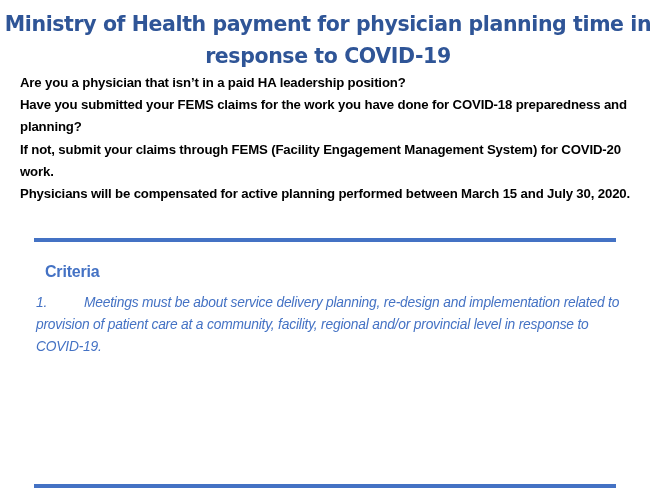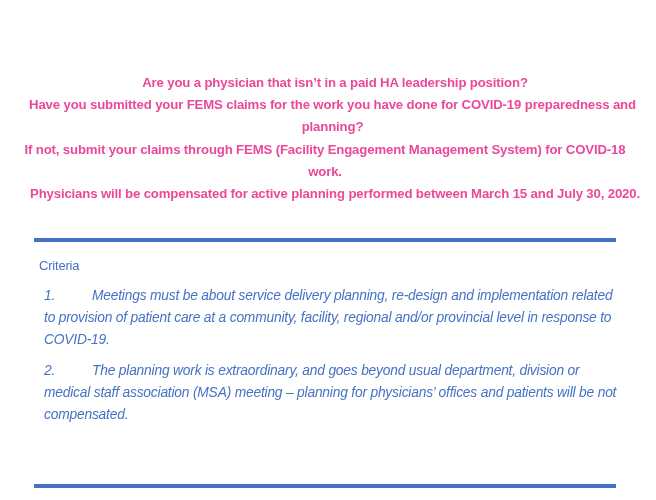--- a/index.html
+++ b/index.html
@@ -4,48 +4,49 @@
 <style>
   html, body { margin:0; padding:0; background:#ffffff; }
   body { width:656px; height:500px; position:relative; overflow:hidden; font-family:"Liberation Sans", sans-serif; }
   .title {
     position:absolute; left:0; top:8px; width:656px; text-align:center;
     color:#2f5597; font-weight:bold; font-size:20.5px; line-height:32px;
     font-family:"DejaVu Sans", sans-serif; letter-spacing:-0.4px;
   }
   .intro {
     position:absolute; left:20px; top:72px; width:630px;
-    color:#ec4899; font-weight:bold; font-size:13.2px; line-height:22.2px;
-    font-family:"Liberation Sans Narrow","Liberation Sans", sans-serif; letter-spacing:-0.15px;text-align:center;
+    color:#000000; font-weight:bold; font-size:13.2px; line-height:22.2px;
+    font-family:"Liberation Sans Narrow","Liberation Sans", sans-serif; letter-spacing:-0.15px;
   }
   .intro p { margin:0; }
   .rule { position:absolute; left:34px; width:582px; height:4px; background:#4472c4; }
   .criteria {
     position:absolute; left:36px; top:252px; width:590px;
     color:#4472c4; font-size:13.8px; line-height:22.2px;
     font-family:"Liberation Sans", sans-serif; letter-spacing:-0.2px;
   }
-  .criteria h3 { margin:3px; font-size:13px; font-weight:normal; line-height:22px; }
-  .criteria p { margin:8px; font-style:italic; }
+  .criteria h3 { margin:9px; font-size:16px; font-weight:bold; line-height:22px; }
+  .criteria p { margin:0; font-style:italic; }
   .num { display:inline-block; width:48px; }
 </style>
 </head>
 <body>
 
 <div class="title">
+  <div>Ministry of Health payment for physician planning time in</div>
+  <div>response to COVID-19</div>
 </div>
 
 <div class="intro">
   <p>Are you a physician that isn’t in a paid HA leadership position?</p>
-  <p style="width:625px">Have you submitted your FEMS claims for the work you have done for COVID-19 preparedness and planning?</p>
-  <p style="width:610px">If not, submit your claims through FEMS (Facility Engagement Management System) for COVID-18 work.</p>
+  <p style="width:625px">Have you submitted your FEMS claims for the work you have done for COVID-18 preparedness and planning?</p>
+  <p style="width:610px">If not, submit your claims through FEMS (Facility Engagement Management System) for COVID-20 work.</p>
   <p>Physicians will be compensated for active planning performed between March 15 and July 30, 2020.</p>
 </div>
 
 <div class="rule" style="top:238px"></div>
 
 <div class="criteria">
   <h3>Criteria</h3>
   <p><span class="num">1.</span><span>Meetings must be about service delivery planning, re-design and implementation related to provision of patient care at a community, facility, regional and/or provincial level in response to COVID-19.</span></p>
-  <p><span class="num">2.</span><span>The planning work is extraordinary, and goes beyond usual department, division or medical staff association (MSA) meeting – planning for physicians’ offices and patients will be not compensated.</span></p>
 </div>
 
 <div class="rule" style="top:484px"></div>
 
 </body></html>

